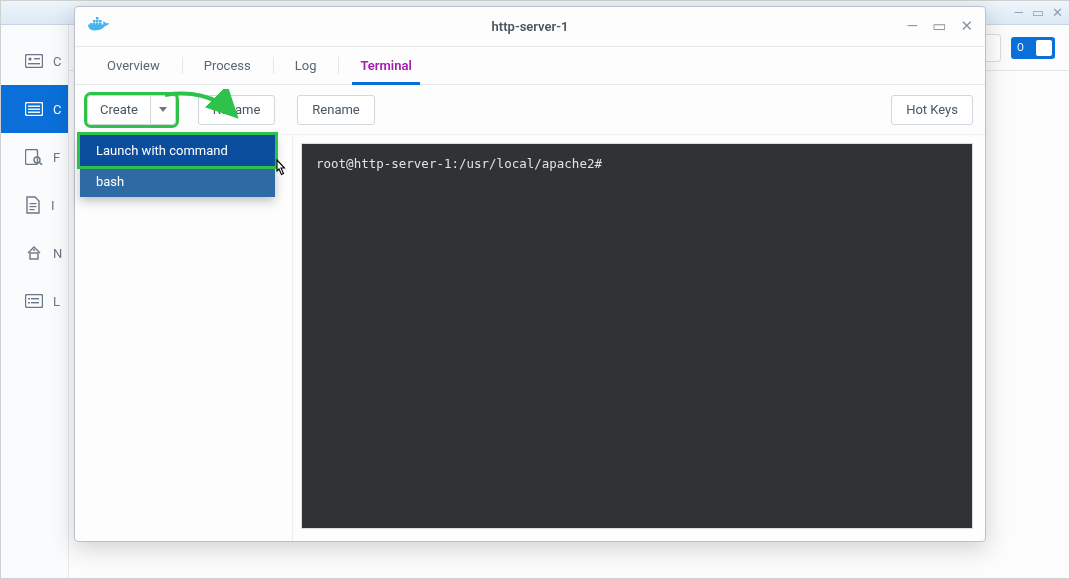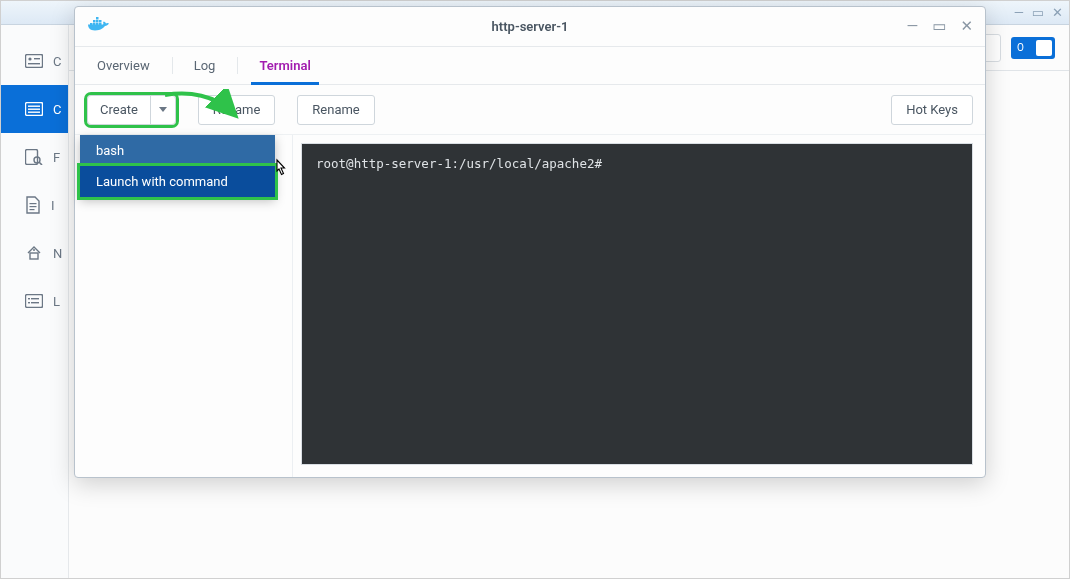--- a/index.html
+++ b/index.html
@@ -94,21 +94,21 @@
       position: absolute;
       left: 6px;
     }
 
     
     .modal {
       position: absolute;
       left: 74px;
       top: 6px;
       width: 912px;
-      height: 472px;
+      height: 536px;
       background: #fdfdfd;
       border: 1px solid #b8c2cc;
       border-radius: 4px;
       box-shadow: 0 6px 24px rgba(0,0,0,0.18);
       display: flex;
       flex-direction: column;
     }
     .modal-titlebar {
       height: 40px;
       display: flex;
@@ -130,20 +130,21 @@
       margin-left: auto;
       display: flex;
       gap: 14px;
       color: #8a97a4;
     }
     .modal-win-controls span { cursor: pointer; font-size: 15px; line-height:1; }
     .modal-tabs {
       height: 38px;
       display: flex;
       align-items: stretch;
+      padding-left: 10px;
       border-bottom: 1px solid #e6e9ec;
     }
     .tab {
       padding: 0 22px;
       display: flex;
       align-items: center;
       color: #5a6673;
       cursor: pointer;
       position: relative;
     }
@@ -378,20 +379,23 @@
       <span>▭</span>
       <span>✕</span>
     </div>
   </div>
 
   <div class="modal-tabs">
     <div class="tab">
         <span>Overview</span>
       </div>
     <div class="tab">
+        <span>Process</span>
+      </div>
+    <div class="tab">
         <span>Log</span>
       </div>
     <div class="tab active">
         <span>Terminal</span>
       </div>
   </div>
 
   <div class="modal-toolbar">
     <div class="btn split btn-highlight">
       <span class="l">Create</span>
@@ -407,25 +411,25 @@
       </div>
     <div class="toolbar-spacer"></div>
     <div class="btn">
         <span>Hot Keys</span>
       </div>
   </div>
 
   <div class="modal-body">
     <div class="left-list">
       <div class="dropdown">
+        <div class="dd-item hover dd-highlight">
+          <span>Launch with command</span>
+        </div>
         <div class="dd-item">
           <span>bash</span>
-        </div>
-        <div class="dd-item hover dd-highlight">
-          <span>Launch with command</span>
         </div>
       </div>
       <span class="cursor-icon">
         <svg width="20" height="24" viewBox="0 0 20 24">
             <path d="M7 2 v11 l2 -2 l2.5 5.5 l2 -1 l-2.5 -5.5 h3.5 z" fill="#fff" stroke="#000" stroke-width="1.1"></path>
           </svg>
       </span>
     </div>
     <div class="terminal-wrap">
       <div class="terminal"><span>root@http-server-1:/usr/local/apache2#</span></div>

